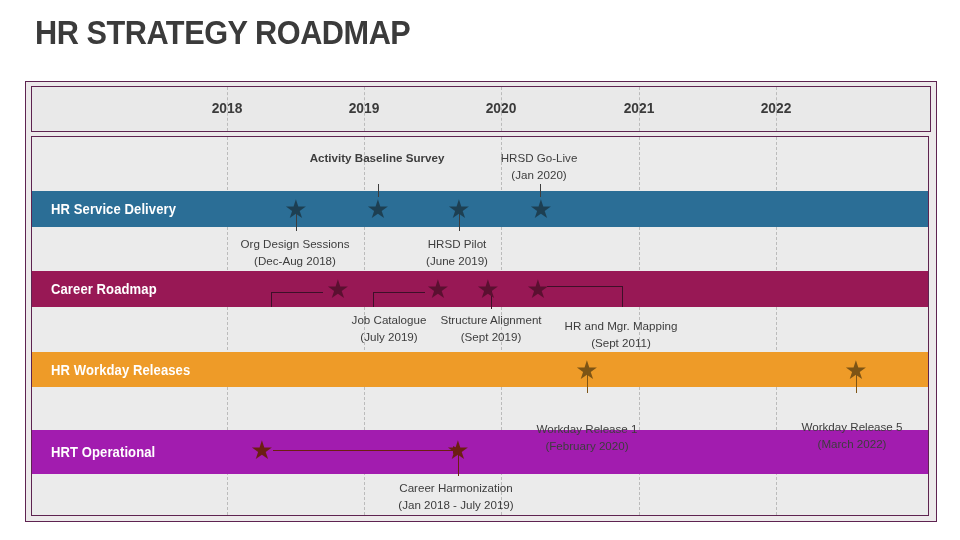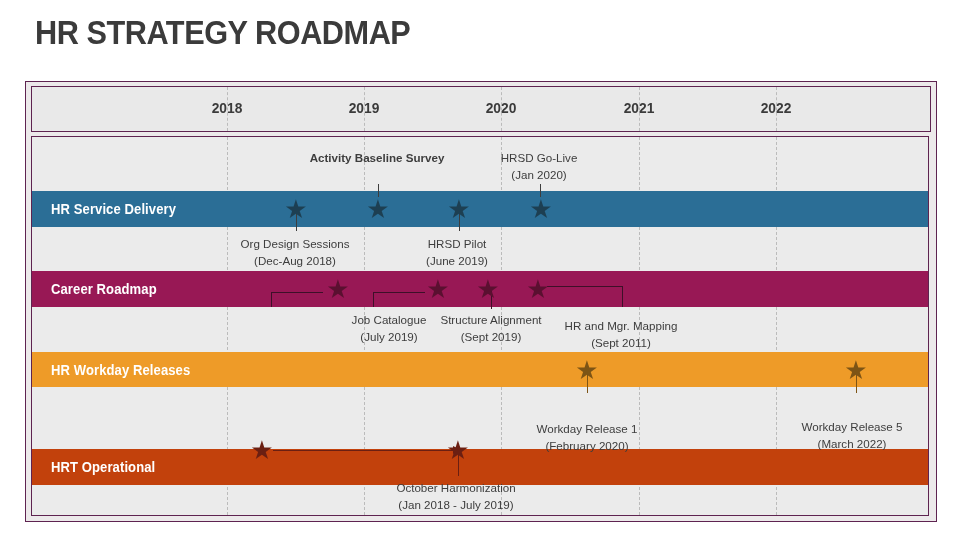--- a/index.html
+++ b/index.html
@@ -222,27 +222,27 @@
     <div class="star" style="left: 555px; top: 232.5px; color: rgb(125, 84, 21);">★</div>
     <div class="star" style="left: 824px; top: 232.5px; color: rgb(125, 84, 21);">★</div>
     <div class="callout" style="left: 555px; top: 259px; margin-top: 24px;">
       <span class="l1" style="display: block;">Workday Release 1</span>
       <span class="l2">(February 2020)</span>
     </div>
     <div class="callout" style="left: 820px; top: 259px;">
       <span class="l1" style="display: block; margin-top: 22px;">Workday Release 5</span>
       <span class="l2">(March 2022)</span>
     </div>
-    <div class="lane" style="top: 312px; height: 36px; background: #c2410c;">
+    <div class="lane" style="top: 293px; height: 44px; background: #a21caf;">
       <div class="lane-label">HRT Operational</div>
     </div>
     <div class="star" style="left: 230px; top: 313px; color: rgb(107, 31, 18);">★</div>
     <div class="star" style="left: 426px; top: 313px; color: rgb(107, 31, 18);">★</div>
     <div class="callout" style="left: 424px; top: 342px;">
-      <span class="l1" style="display: block;">October Harmonization</span>
+      <span class="l1" style="display: block;">Career Harmonization</span>
       <span class="l2">(Jan 2018 - July 2019)</span>
     </div>
     <div class="conn-v" style="left: 346px; top: 47px; height: 13px; border-left-color: rgb(61, 61, 61);"></div>
     <div class="conn-v" style="left: 508px; top: 47px; height: 13px; border-left-color: rgb(61, 61, 61);"></div>
     <div class="conn-v" style="left: 264px; top: 75px; height: 19px; border-left-color: rgb(61, 61, 61);"></div>
     <div class="conn-v" style="left: 427px; top: 75px; height: 19px; border-left-color: rgb(61, 61, 61);"></div>
     <div class="conn-h" style="left: 239px; top: 155px; width: 52px; border-top-color: rgb(61, 16, 40);"></div>
     <div class="conn-v" style="left: 239px; top: 155px; height: 15px; border-left-color: rgb(61, 16, 40);"></div>
     <div class="conn-h" style="left: 341px; top: 155px; width: 52px; border-top-color: rgb(61, 16, 40);"></div>
     <div class="conn-v" style="left: 341px; top: 155px; height: 15px; border-left-color: rgb(61, 16, 40);"></div>

